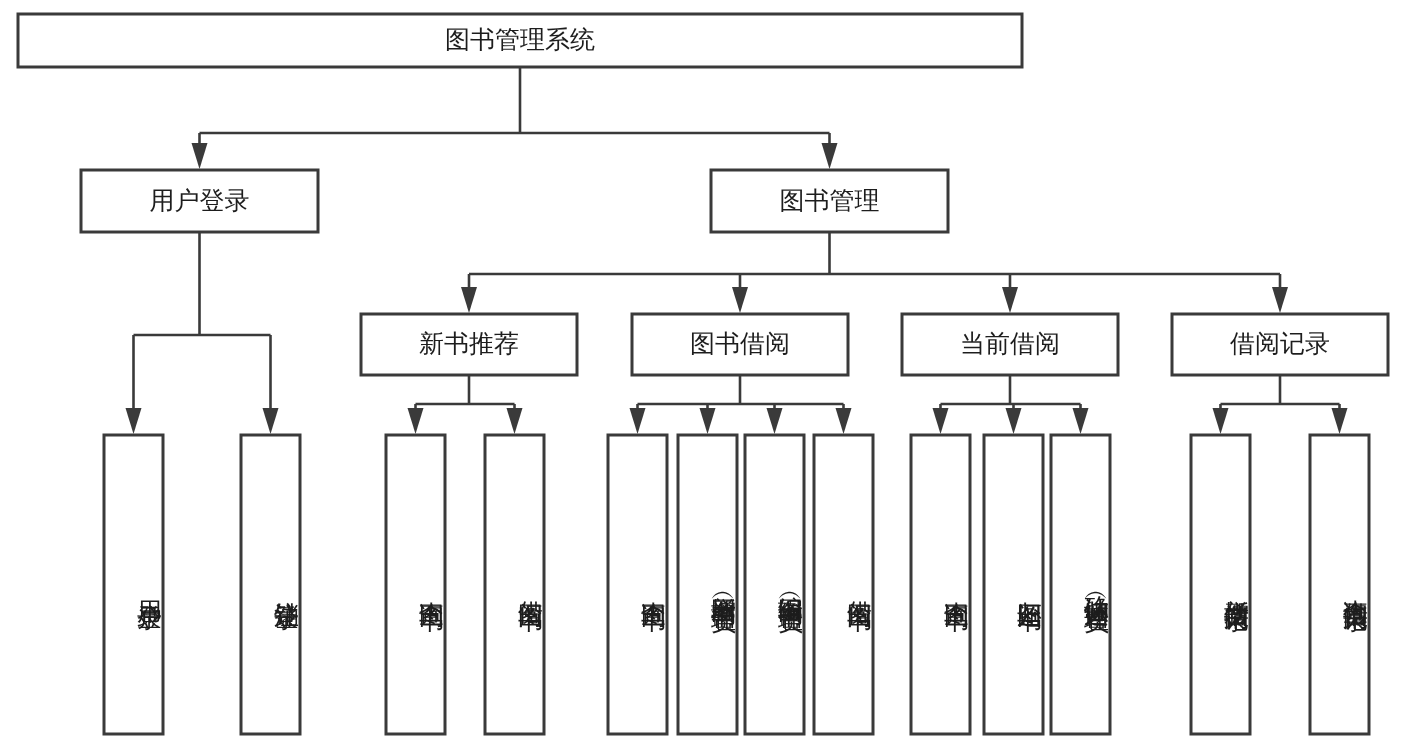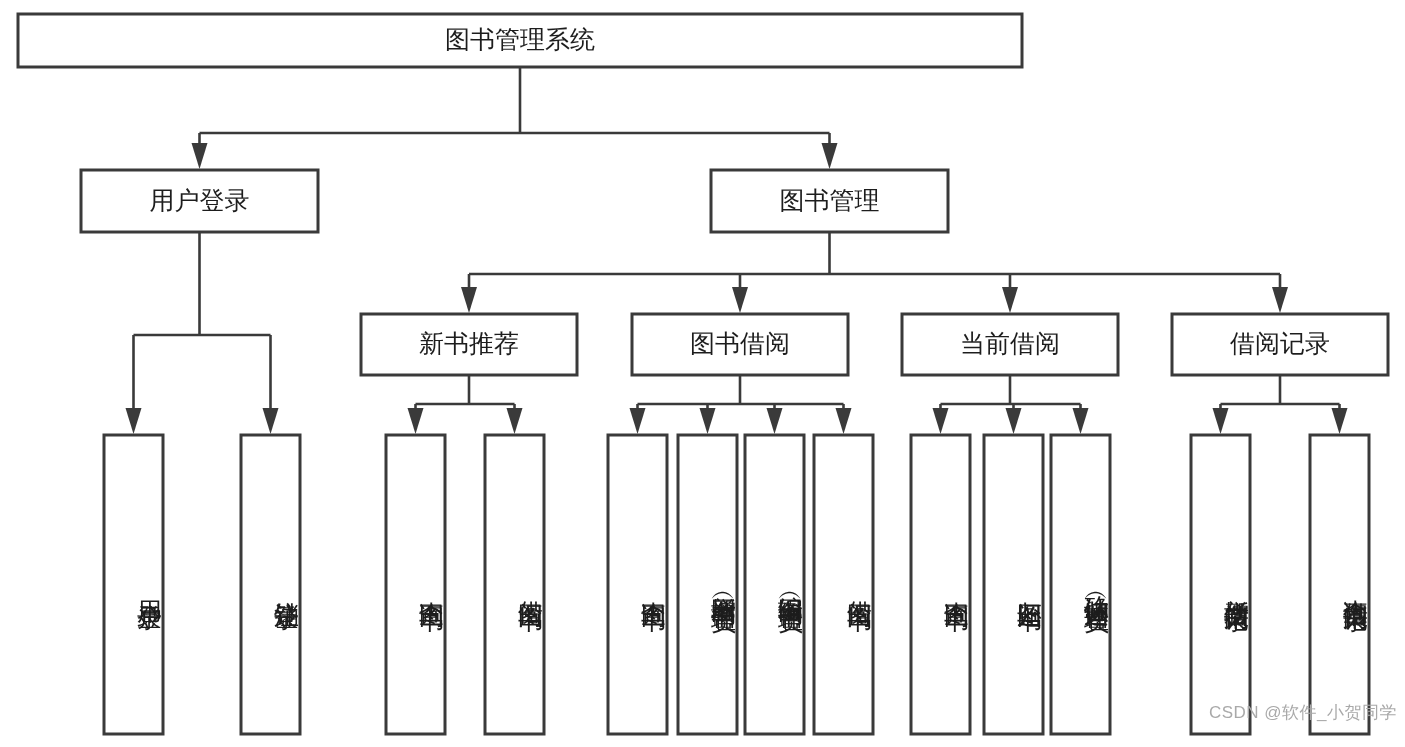--- a/index.html
+++ b/index.html
@@ -185,14 +185,13 @@
       <div class="leaf-label" style="left: 678px; top: 441px; width: 59px; height: 287px;">新增图书（管理员）</div>
       <div class="leaf-label" style="left: 745px; top: 441px; width: 59px; height: 287px;">编辑图书（管理员）</div>
       <div class="leaf-label" style="left: 814px; top: 441px; width: 59px; height: 287px;">借阅图书</div>
       <div class="leaf-label" style="left: 911px; top: 441px; width: 59px; height: 287px;">查询图书</div>
       <div class="leaf-label" style="left: 984px; top: 441px; width: 59px; height: 287px;">归还图书</div>
       <div class="leaf-label" style="left: 1051px; top: 441px; width: 59px; height: 287px;">确认归还（管理员）</div>
       <div class="leaf-label" style="left: 1191px; top: 441px; width: 59px; height: 287px;">新增借阅记录</div>
       <div class="leaf-label" style="left: 1310px; top: 441px; width: 59px; height: 287px;">查询借阅记录</div>
     </div>
 
-  <div class="watermark">CSDN @软件_小贺同学</div>
 </div>
 
 </body></html>

